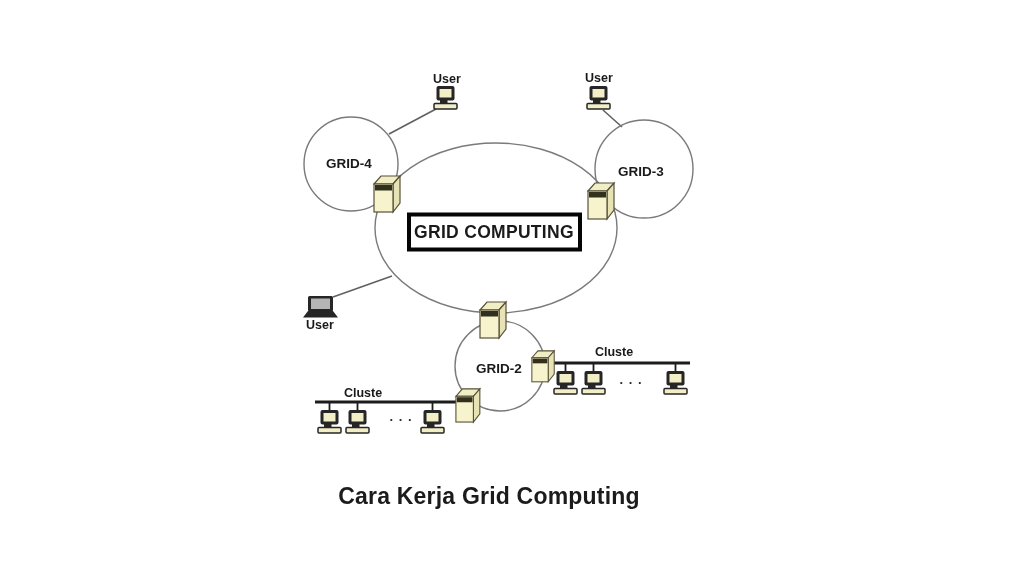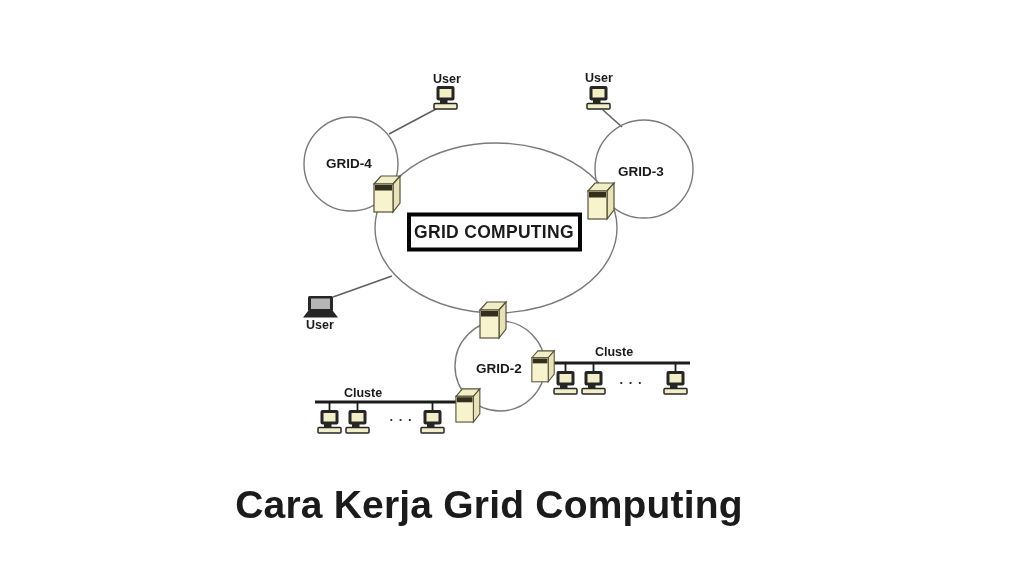--- a/index.html
+++ b/index.html
@@ -13,21 +13,21 @@
   svg { position: absolute; left: 0; top: 0; }
   .lbl { font-family: "Liberation Sans", sans-serif; font-weight: 700; fill: #1a1a1a; }
   .lbl-sm { font-size: 12.5px; }
   .lbl-grid { font-size: 13.5px; }
   .lbl-center { font-size: 17.5px; letter-spacing: .3px; }
   .dots { font-size: 13px; font-weight: 700; fill: #2a2a2a; letter-spacing: 1px; }
   .page-title {
     position: absolute;
     left: 489px; top: 483px;
     transform: translateX(-50%);
-    font-size: 39px;
+    font-size: 23px;
     font-weight: 700;
     color: #1b1b1b;
     white-space: nowrap;
     letter-spacing: 0.2px;
   }
 </style>
 </head>
 <body>
 
 <div class="stage">

